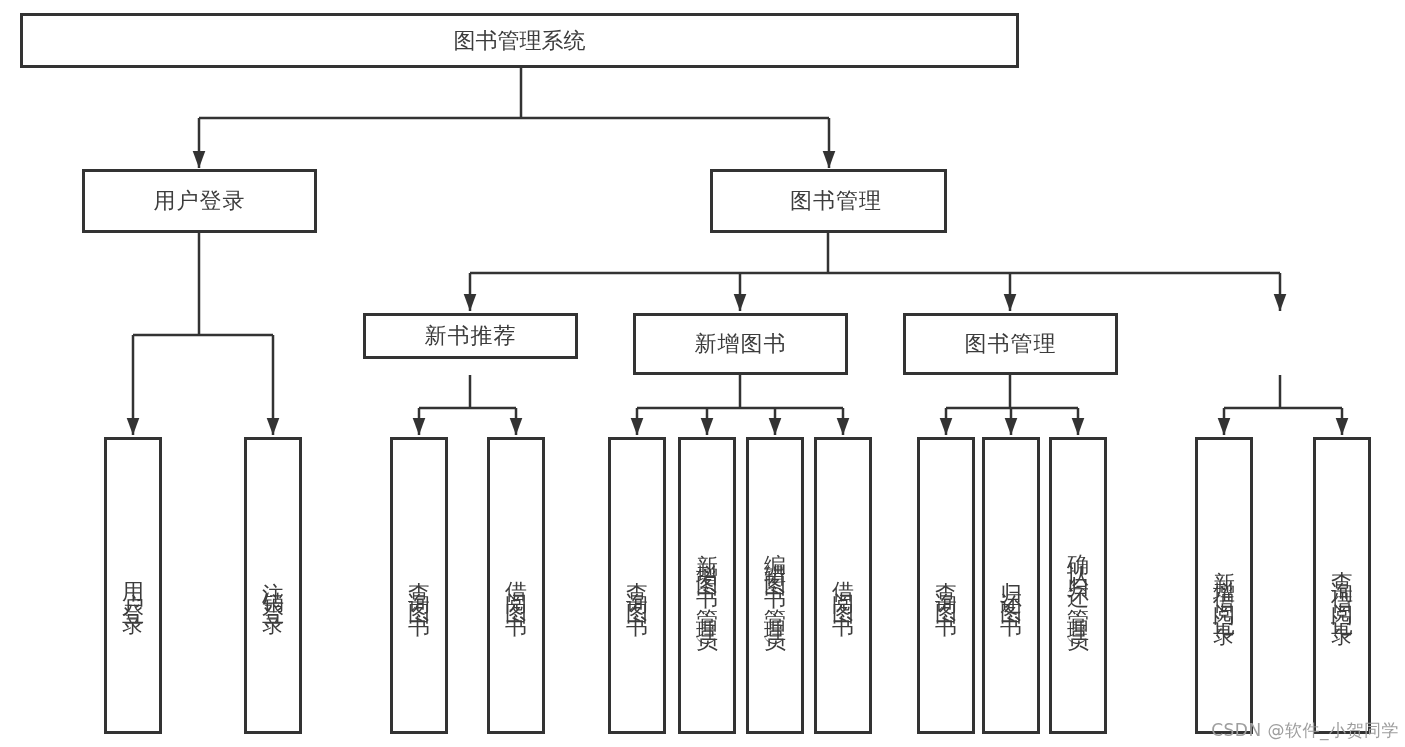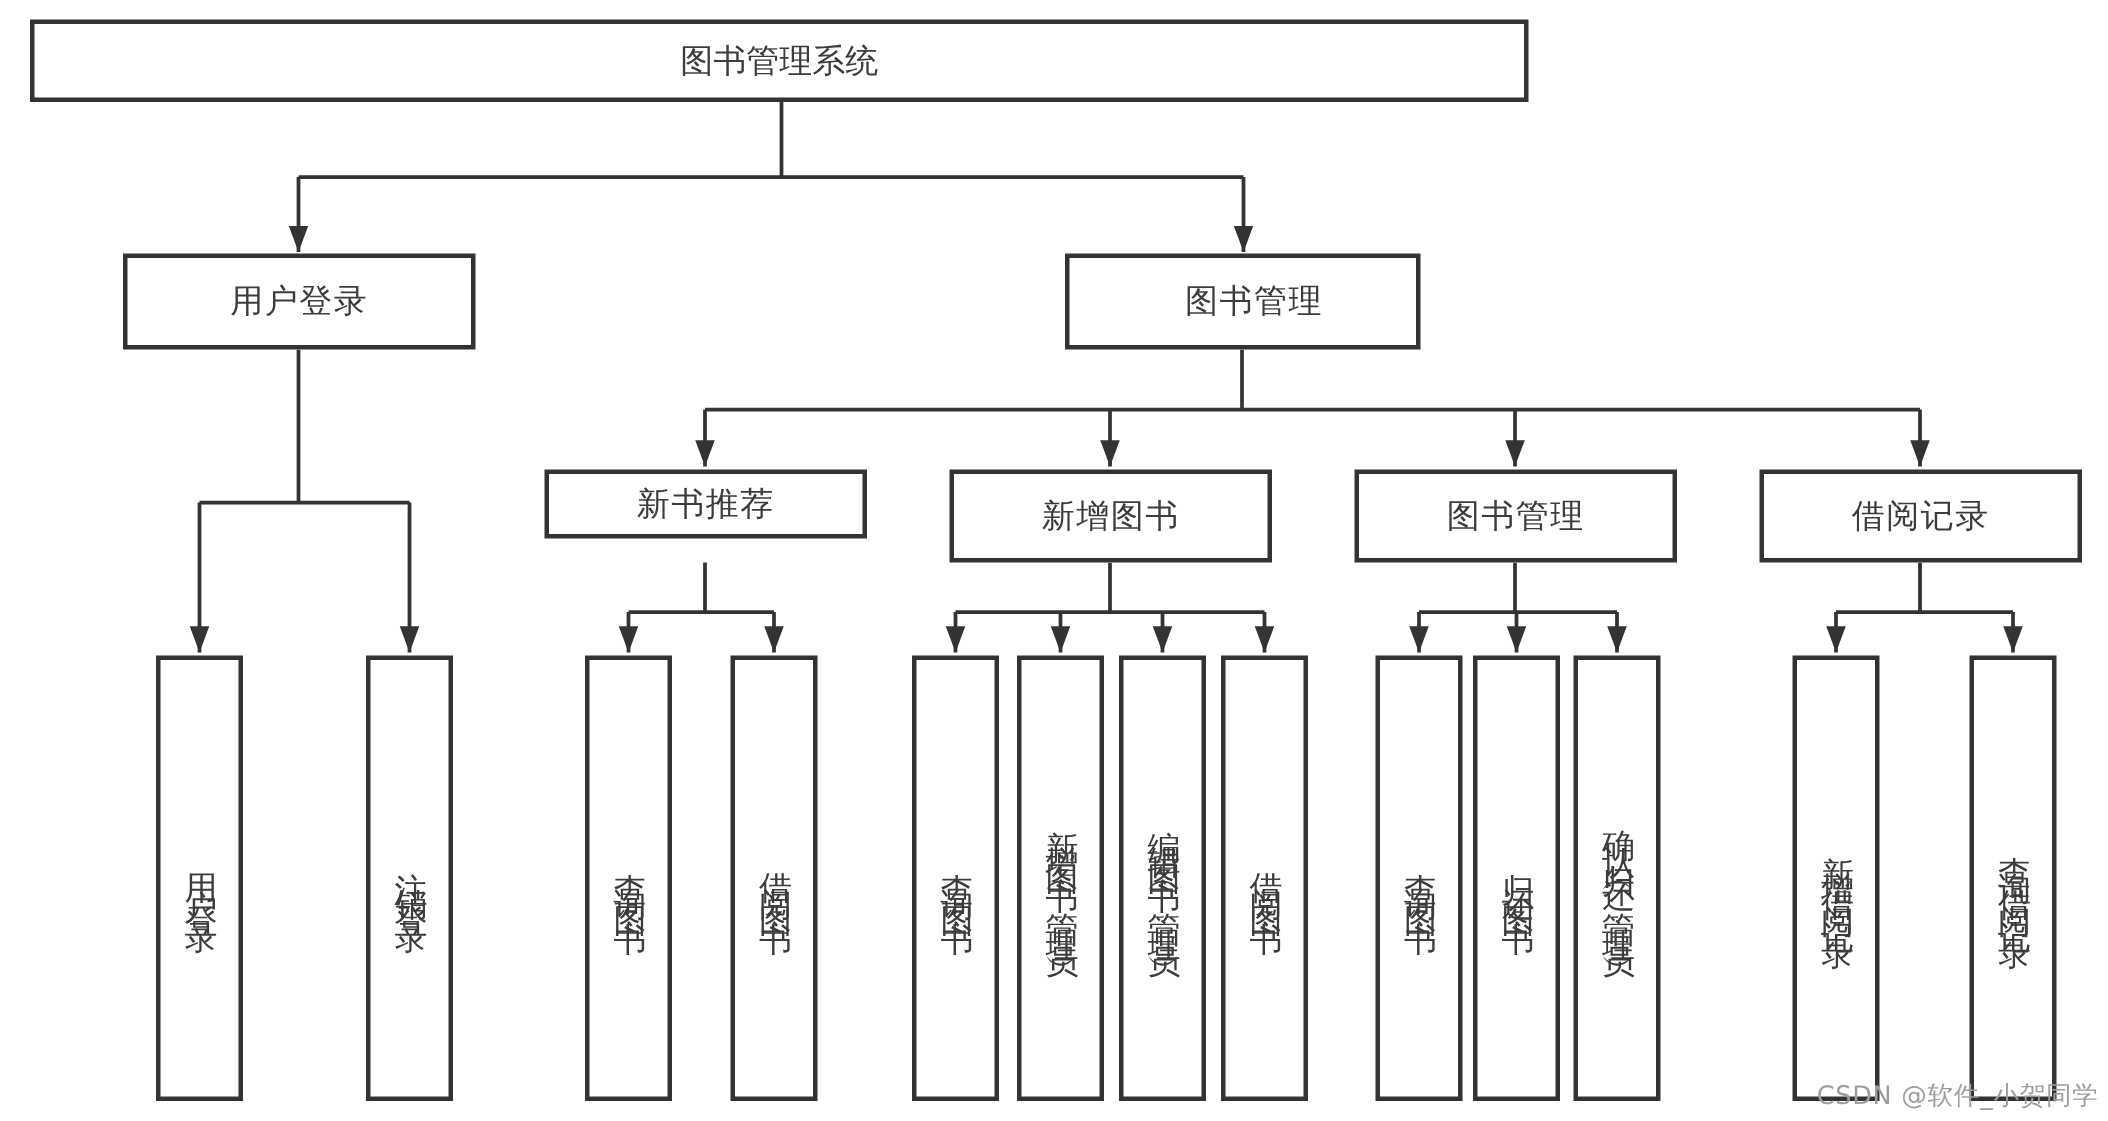--- a/index.html
+++ b/index.html
@@ -121,23 +121,20 @@
 
   <div class="node hnode" style="left:363px; top:313px; width:215px; height:46px;">
     <span>新书推荐</span>
   </div>
   <div class="node hnode" style="left:633px; top:313px; width:215px; height:62px;">
     <span>新增图书</span>
   </div>
   <div class="node hnode" style="left:903px; top:313px; width:215px; height:62px;">
     <span>图书管理</span>
   </div>
-  <div class="node hnode" style="left:1173px; top:313px; width:215px; height:62px;">
-    <span>借阅记录</span>
-  </div>
 
   <div class="node leaf" style="left:104px; top:437px; width:58px; height:297px;">
     <span class="vlabel">用户登录</span>
   </div>
   <div class="node leaf" style="left:244px; top:437px; width:58px; height:297px;">
     <span class="vlabel">注销登录</span>
   </div>
 
   <div class="node leaf" style="left:390px; top:437px; width:58px; height:297px;">
     <span class="vlabel">查询图书</span>

